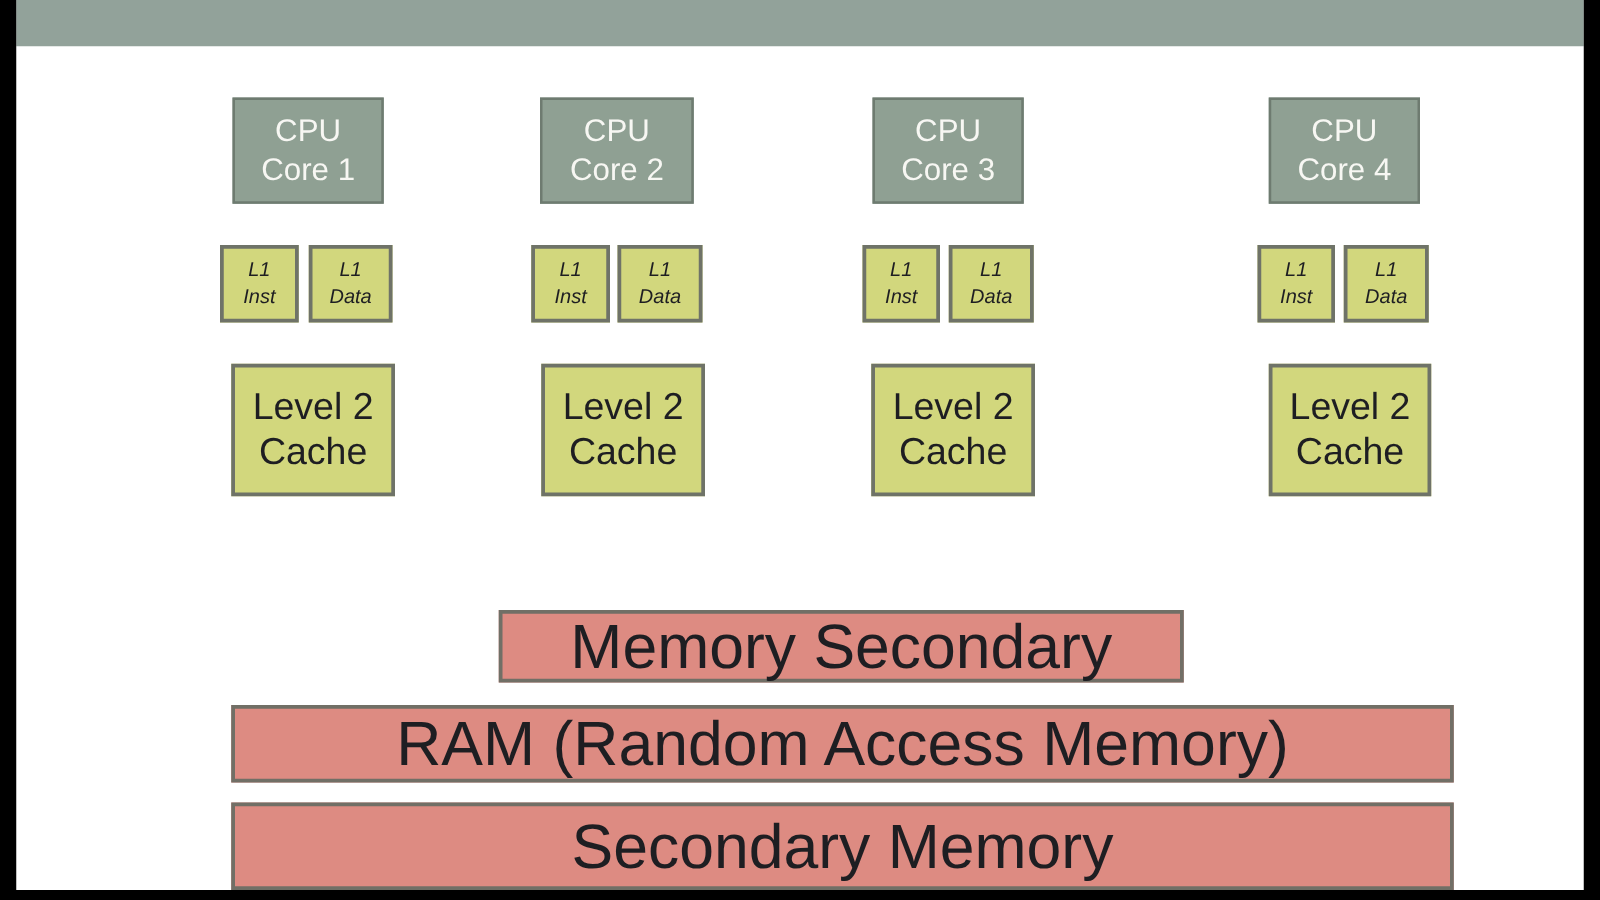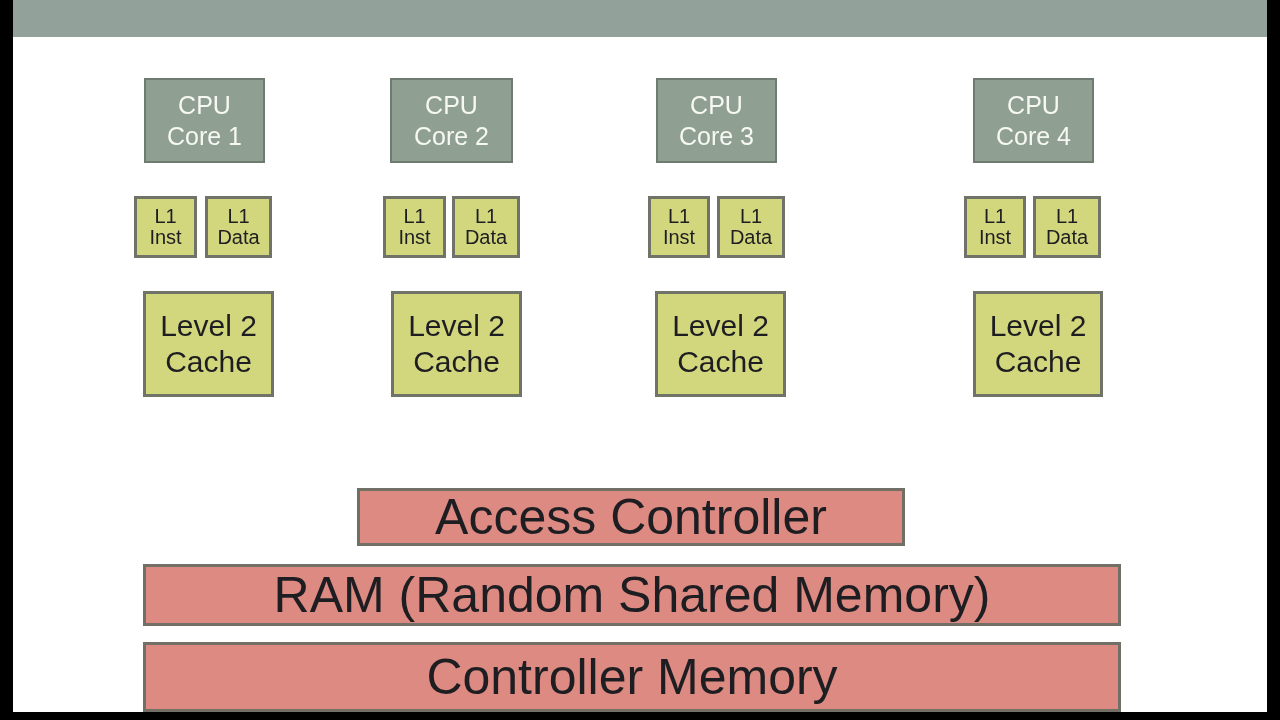--- a/index.html
+++ b/index.html
@@ -32,40 +32,42 @@
     background: var(--band, #92a29a);
   }
   .box {
     position: absolute;
     display: flex;
     align-items: center;
     justify-content: center;
     text-align: center;
     white-space: pre-line;
     box-sizing: border-box;
+    margin-left: 42px;
   }
   .core-box {
     top: 78px; height: 85px;
     background: var(--core-fill, #8fa093);
     border: 2px solid var(--core-border, #6e7b70);
     color: var(--core-text, #f7f7f3);
     font-size: 25px;
     line-height: 31px;
   }
   .core-1 { left: 144px; width: 121px; }
   .core-2 { left: 390px; width: 123px; }
   .core-3 { left: 656px; width: 121px; }
   .core-4 { left: 973px; width: 121px; }
   .l1-box {
     top: 196px; height: 62px;
     background: var(--cache-fill, #d2d77d);
     border: 3px solid var(--cache-border, #6f7368);
     color: var(--label-text, #1e1e22);
-    font-size: 20px;
+    font-size: 16px;
     line-height: 21px;
+    font-style: italic;
   }
   .l1-1i { left: 134px; width: 63px; }
   .l1-1d { left: 205px; width: 67px; }
   .l1-2i { left: 383px; width: 63px; }
   .l1-2d { left: 452px; width: 68px; }
   .l1-3i { left: 648px; width: 62px; }
   .l1-3d { left: 717px; width: 68px; }
   .l1-4i { left: 964px; width: 62px; }
   .l1-4d { left: 1033px; width: 68px; }
   .l2-box {
@@ -143,21 +145,21 @@
 
   <div class="box l2-box l2-1">Level 2
 Cache</div>
   <div class="box l2-box l2-2">Level 2
 Cache</div>
   <div class="box l2-box l2-3">Level 2
 Cache</div>
   <div class="box l2-box l2-4">Level 2
 Cache</div>
 
-  <div class="box bar mc-bar">Access Controller</div>
-  <div class="box bar ram-bar">RAM (Random Shared Memory)</div>
-  <div class="box bar sec-bar">Controller Memory</div>
+  <div class="box bar mc-bar">Memory Secondary</div>
+  <div class="box bar ram-bar">RAM (Random Access Memory)</div>
+  <div class="box bar sec-bar">Secondary Memory</div>
 
   <div class="letterbox left"></div>
   <div class="letterbox right"></div>
   <div class="letterbox bottom"></div>
 
 </div>
 
 </body></html>

